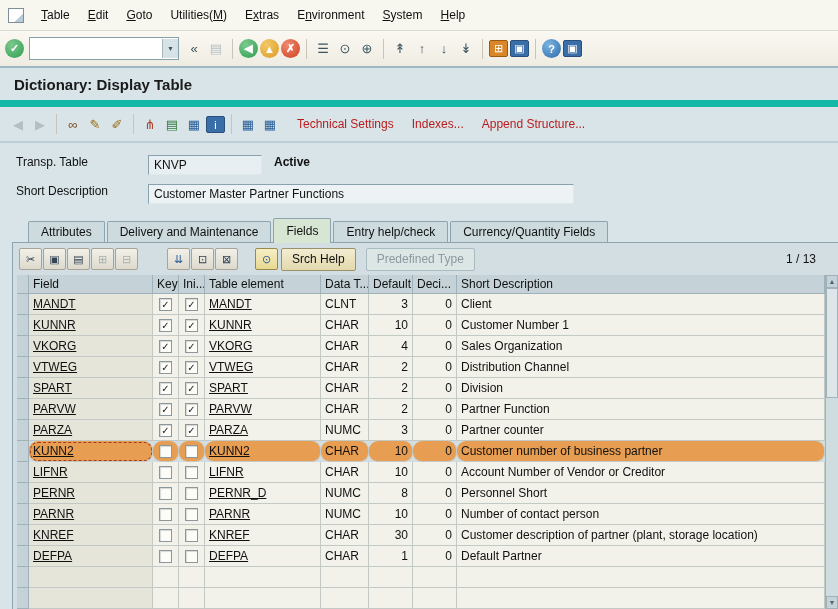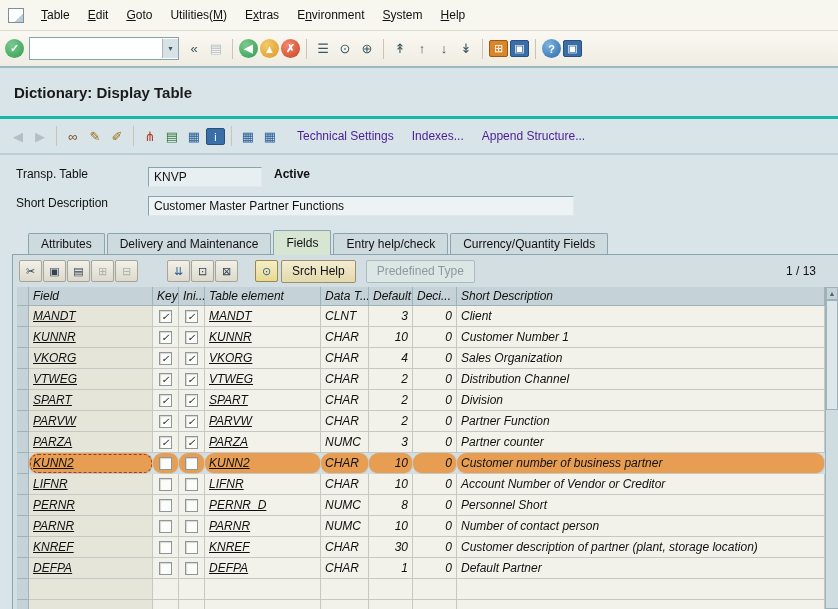--- a/index.html
+++ b/index.html
@@ -19,24 +19,24 @@
   .c-red{background:radial-gradient(circle at 35% 30%,#ef8a70,#cf3f1f);}
   .ibtn{min-width:20px;height:20px;display:inline-flex;align-items:center;justify-content:center;font-size:13px;color:#3a5560;flex:none;}
   .ibtn.dis{color:#b3bfc4;}
   .sep{width:1px;height:20px;background:#c8c4b8;margin:0 4px;flex:none;}
   .cmdwrap{display:inline-flex;align-items:center;height:21px;border:1px solid #87a1ac;background:#fff;margin:0 3px;flex:none;}
   .cmd{width:128px;height:17px;border:none;outline:none;font:12px "Liberation Sans",sans-serif;}
   .dd{width:15px;height:19px;background:#d7e2e7;border-left:1px solid #a7b8bf;display:inline-flex;align-items:center;justify-content:center;font-size:7px;color:#456;}
   .sqico{width:17px;height:15px;display:inline-flex;align-items:center;justify-content:center;font-size:11px;color:#fff;background:#3a6ea8;border:1px solid #2a4f7a;border-radius:2px;}
 
   
-  .titlebar{height:32px;display:flex;align-items:center;padding:8px 14px;border-bottom:3px solid #14b8a6;}
+  .titlebar{height:32px;display:flex;align-items:center;padding:0 14px;border-bottom:7px solid #14b8a6;}
   .title{font-size:15px;font-weight:bold;color:#1a1a1a;}
   .apptoolbar{height:34px;display:flex;align-items:center;gap:2px;padding:0 8px;border-bottom:2px solid #bccfd6;}
-  .txtbtn{padding:3px 9px;color:#4c1d95;white-space:nowrap;}
+  .txtbtn{padding:3px 9px;color:#b91c1c;white-space:nowrap;}
 
   
   .formarea{padding:12px 0 4px 16px;height:74px;box-sizing:border-box;}
   .frow{display:flex;align-items:flex-start;margin-bottom:9px;}
   .flabel{width:132px;}
   .ffield{height:20px;box-sizing:border-box;border:1px solid #8aa2ad;border-right-color:#dfe9ec;border-bottom-color:#dfe9ec;background:#e7eff2;padding:1px 5px;display:flex;align-items:center;white-space:nowrap;overflow:hidden;}
   .f-kn{width:114px;}
   .f-sd{width:426px;background:#edf3f5;}
   .statustext{margin-left:12px;font-weight:bold;}
 
@@ -50,21 +50,21 @@
   .ttoolbar{display:flex;align-items:center;height:32px;padding:0 10px 0 6px;}
   .gbtn{width:21px;height:20px;display:inline-flex;align-items:center;justify-content:center;background:linear-gradient(#f2f0e8,#ddd9cc);border:1px solid #a8a496;border-radius:2px;font-size:11px;color:#345;margin-right:1px;flex:none;}
   .gbtn.dis{color:#aab2ae;}
   .spacer16{width:16px;flex:none;}
   .spacer28{width:28px;flex:none;}
   .btn{height:21px;display:inline-flex;align-items:center;gap:4px;padding:0 10px;background:linear-gradient(#f2ecd2,#e3d9ad);border:1px solid #9a916b;border-radius:2px;margin-left:2px;white-space:nowrap;}
   .btn.dis{background:#dce6e4;border-color:#a8bcc2;color:#8b9aa0;margin-left:10px;}
   .poslabel{margin-left:auto;padding-right:12px;}
 
   
-  .tablezone{display:flex;padding-left:4px;font-style:italic;}
+  .tablezone{display:flex;padding-left:4px;}
   .gridcol{flex:1;min-width:0;}
   .trow{display:grid;grid-template-columns:12px 124px 26px 26px 116px 48px 44px 44px 1fr;height:21px;}
   .thead{height:19px;}
   .cell{box-sizing:border-box;border-right:1px solid #c3cac6;border-bottom:1px solid #c3cac6;padding:0 4px;display:flex;align-items:center;white-space:nowrap;overflow:hidden;font-size:12px;}
   .hcell,.selcell{background:#c5d2d7;border-right:1px solid #9fb2b9;border-bottom:1px solid #9fb2b9;}
   .selcell{padding:0;}
   .cfield{background:#e6e5da;}
   .cdata{background:#f2f1ea;}
   .cnum{justify-content:flex-end;}
   .cbcell{justify-content:center;padding:0;}

